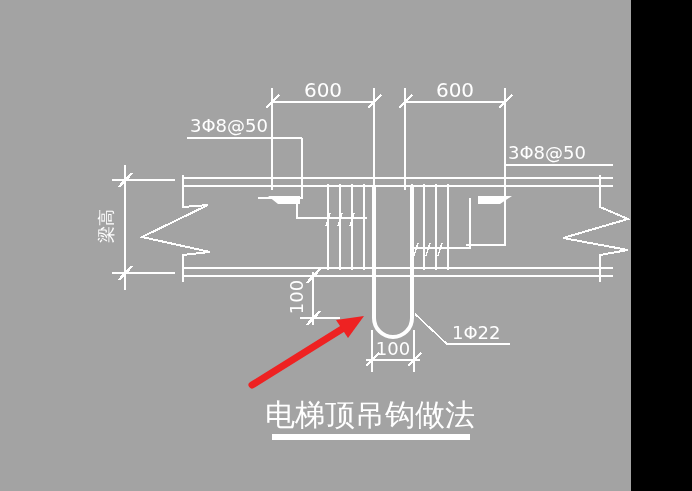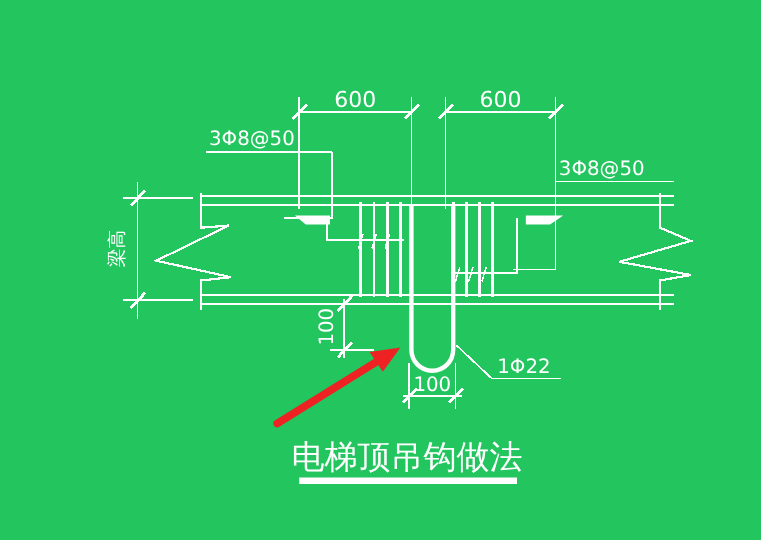--- a/index.html
+++ b/index.html
@@ -8,23 +8,23 @@
     background: #000000;
   }
   body {
     width: 692px;
     height: 491px;
     overflow: hidden;
     font-family: "DejaVu Sans", sans-serif;
   }
   #canvas-root {
     position: relative;
-    width: 692px;
+    width: 631px;
     height: 491px;
-    background: #22c55e;
+    background: #a3a3a3;
   }
   #cad-svg {
     position: absolute;
     left: 0;
     top: 0;
     width: 692px;
     height: 491px;
     display: block;
   }
   .dim-text, .note-text, .caption-text {

